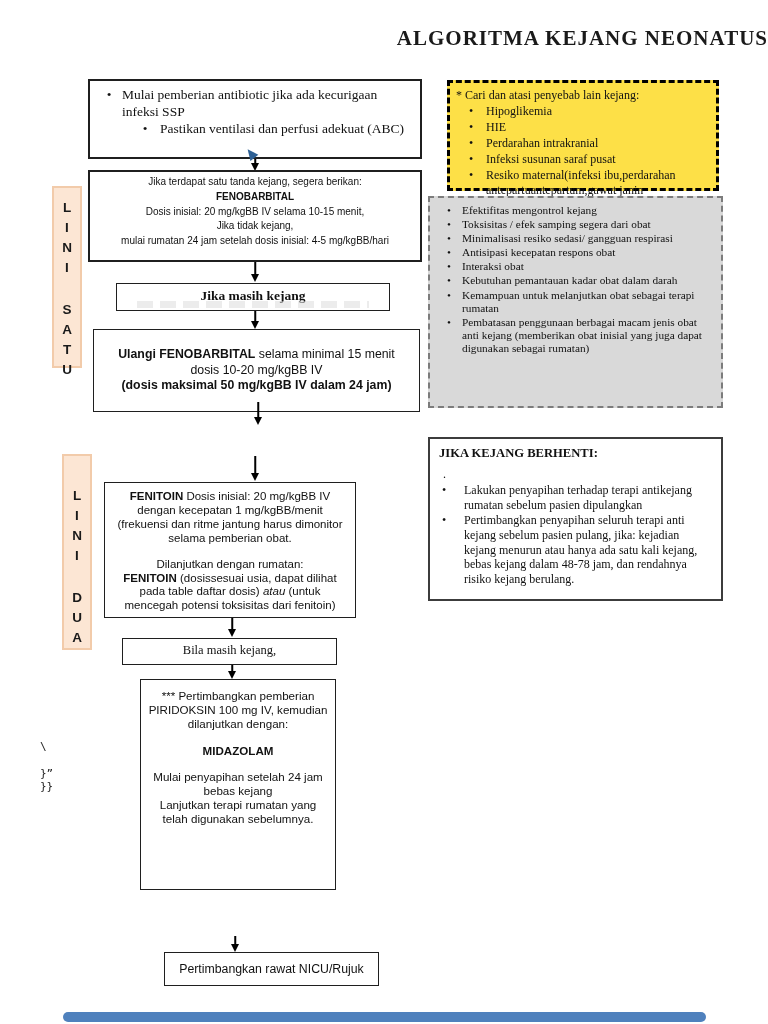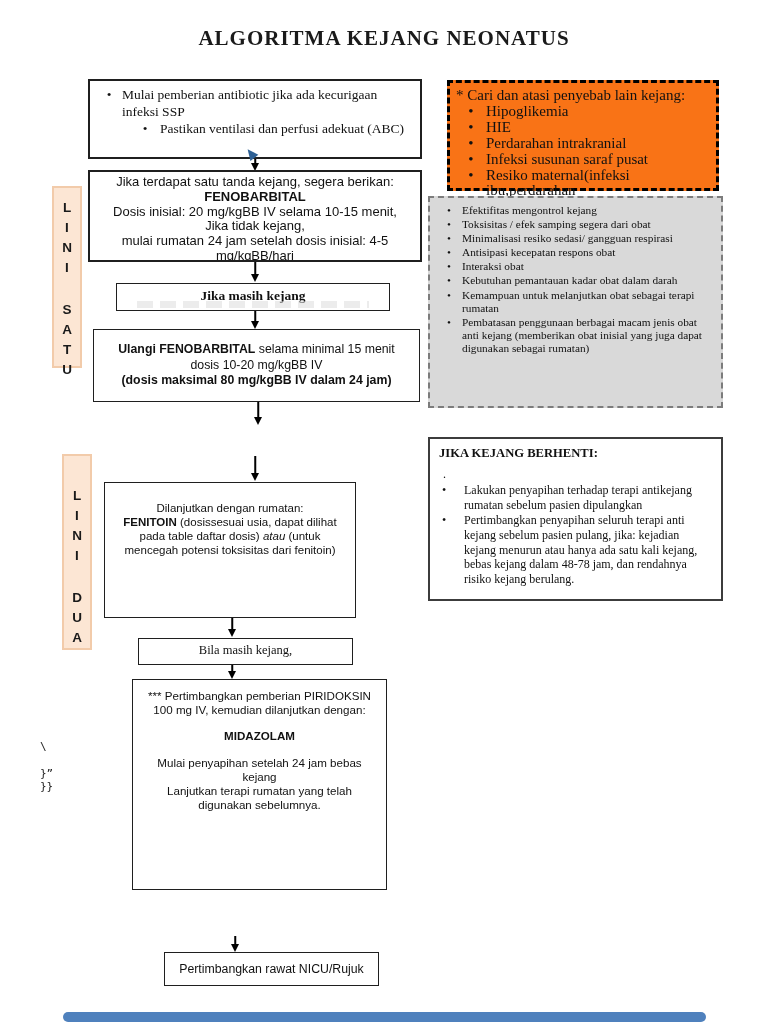--- a/index.html
+++ b/index.html
@@ -1,72 +1,72 @@
 <!DOCTYPE html>
 <html><head>
 <meta charset="utf-8">
 <style>
   html,body{margin:0;padding:0;background:#fff;}
   #page{position:relative;width:768px;height:1024px;background:#ffffff;overflow:hidden;
         font-family:"Liberation Sans",sans-serif;color:#111;}
   .abs{position:absolute;}
   
-  #title{left:0;top:26px;width:768px;text-align:center;
+  #title{left:0;top:26px;width:768px;text-align:right;
          font-family:"Liberation Serif",serif;font-weight:bold;font-size:21px;letter-spacing:1px;color:#1a1a1a;}
   
   .fbox{background:#fff;border:2px solid #1f1f1f;box-sizing:border-box;overflow:hidden;}
   .thin{border-width:1.5px;}
   .sans{font-family:"Liberation Sans",sans-serif;}
   .serif{font-family:"Liberation Serif",serif;}
   .ctr{text-align:center;}
   
   .arrow{width:12px;}
   .arrow .shaft{position:absolute;left:50%;top:0;bottom:5px;width:1.5px;background:#000;transform:translateX(-50%);}
   .arrow .head{position:absolute;bottom:0;left:50%;transform:translateX(-50%);width:0;height:0;
                border-left:4.5px solid transparent;border-right:4.5px solid transparent;border-top:8px solid #000;}
   
   #startBox{left:88px;top:79px;width:334px;height:80px;padding:5px 8px 0 6px;
             font-family:"Liberation Serif",serif;font-size:13.5px;line-height:17px;}
   .srow{display:flex;}
   .srow .dot{width:26px;text-align:center;flex:0 0 26px;}
   .srow.nested{padding-left:34px;}
   .srow.nested .dot{width:30px;flex-basis:30px;}
   
-  #fenoBox{left:88px;top:170px;width:334px;height:92px;font-size:13px;line-height:14.8px;padding-top:3px;}
+  #fenoBox{left:88px;top:170px;width:334px;height:92px;font-size:10px;line-height:14.8px;padding-top:3px;}
   
   #jmkBox{left:116px;top:283px;width:274px;height:28px;font-weight:bold;font-size:13.5px;
           line-height:24px;position:absolute;}
   .ghost{position:absolute;left:20px;right:20px;bottom:2px;height:7px;opacity:.5;
          background:repeating-linear-gradient(90deg,#d9d9d9 0 16px,transparent 16px 23px);}
   
-  #ulangiBox{left:93px;top:329px;width:327px;height:73px;font-size:12.3px;line-height:15.5px;
+  #ulangiBox{left:93px;top:329px;width:327px;height:83px;font-size:12.3px;line-height:15.5px;
              display:flex;flex-direction:column;justify-content:center;padding:0 14px;box-sizing:border-box;}
   
   #considerBox{left:116px;top:426px;width:273px;height:30px;font-style:italic;font-size:12.8px;line-height:26px;}
   
   #fenitoinBox{left:104px;top:482px;width:252px;height:136px;font-size:11.5px;line-height:13.9px;padding:7px 8px;}
   .gap12{height:12px;}
   
-  #bilaBox{left:138px;top:638px;width:215px;height:27px;font-size:12.5px;line-height:23px;}
-  
-  #midBox{left:132px;top:679px;width:255px;height:211px;font-size:11.6px;line-height:14.2px;padding:9px 7px;}
+  #bilaBox{left:122px;top:638px;width:215px;height:27px;font-size:12.5px;line-height:23px;}
+  
+  #midBox{left:140px;top:679px;width:196px;height:211px;font-size:11.6px;line-height:14.2px;padding:9px 7px;}
   
   #nicuBox{left:127px;top:952px;width:215px;height:34px;font-size:12.3px;display:flex;align-items:center;justify-content:center;margin-left:37px;}
   
   .vlabel{background:#fce6d4;border:2px solid #f2cbaa;box-sizing:border-box;display:flex;flex-direction:column;
           align-items:center;font-weight:bold;font-size:13.5px;color:#1a1a1a;}
   .vlabel span{line-height:20px;}
   .vlabel .biggap{margin-top:22px;}
   #lini1{left:52px;top:186px;width:30px;height:182px;padding-top:10px;}
   #lini2{left:62px;top:454px;width:30px;height:196px;padding-top:30px;}
   
   .rbullets .brow{display:flex;margin-top:1px;}
   .rbullets .brow .dot{flex:0 0 30px;text-align:center;}
   #causesBox{left:447px;top:80px;width:272px;height:111px;border:3px dashed #000;box-sizing:border-box;
-             background:#f97316;font-family:"Liberation Serif",serif;font-size:15px;line-height:15px;padding:5px 6px;}
+             background:#fde047;font-family:"Liberation Serif",serif;font-size:12px;line-height:15px;padding:5px 6px;}
   #grayBox{left:428px;top:196px;width:295px;height:212px;border:2px dashed #7c7c7c;box-sizing:border-box;
            background:#d9d9d9;font-family:"Liberation Serif",serif;font-size:11.3px;line-height:13.1px;
            padding:5px 6px;overflow:hidden;}
   #grayBox .hdr{padding-left:16px;text-indent:-16px;}
   #grayBox .brow .dot{flex:0 0 26px;}
   #stopBox{left:428px;top:437px;width:295px;height:164px;border:2px solid #3c3c3c;box-sizing:border-box;
            background:#fff;font-family:"Liberation Serif",serif;font-size:12px;line-height:14.6px;padding:7px 9px;}
   #stopBox .hdr{font-weight:bold;font-size:12.6px;}
   #stopBox .sub{margin:6px 0 2px 4px;}
   #stopBox .brow .dot{flex:0 0 22px;text-align:left;padding-left:3px;}
@@ -127,35 +127,38 @@
 
   <div class="abs arrow" style="left:249px;top:311px;height:18px;">
       <div class="shaft"></div>
       <div class="head"></div>
     </div>
 
   <div class="abs fbox thin sans ctr" id="ulangiBox">
     <div>
       <b>Ulangi FENOBARBITAL</b><span> selama minimal 15 menit dosis 10-20 mg/kgBB IV</span>
     </div>
-    <div><b>(dosis maksimal 80 mg/kgBB IV dalam 24 jam)</b></div>
+    <div><b>(dosis maksimal 50 mg/kgBB IV dalam 24 jam)</b></div>
   </div>
 
   <div class="abs arrow" style="left:252px;top:402px;height:23px;">
       <div class="shaft"></div>
       <div class="head"></div>
     </div>
 
 
   <div class="abs arrow" style="left:249px;top:456px;height:25px;">
       <div class="shaft"></div>
       <div class="head"></div>
     </div>
 
   <div class="abs fbox thin sans ctr" id="fenitoinBox">
+    <div>
+      <b>FENITOIN</b><span> Dosis inisial: 20 mg/kgBB IV dengan kecepatan 1 mg/kgBB/menit (frekuensi dan ritme jantung harus dimonitor selama pemberian obat.</span>
+    </div>
     <div class="gap12"></div>
     <div>Dilanjutkan dengan rumatan:</div>
     <div>
       <b>FENITOIN</b><span> (dosissesuai usia, dapat dilihat pada table daftar dosis) </span><i>atau</i><span>  (untuk mencegah potensi toksisitas dari fenitoin)</span>
     </div>
   </div>
 
   <div class="abs arrow" style="left:226px;top:618px;height:19px;">
       <div class="shaft"></div>
       <div class="head"></div>

